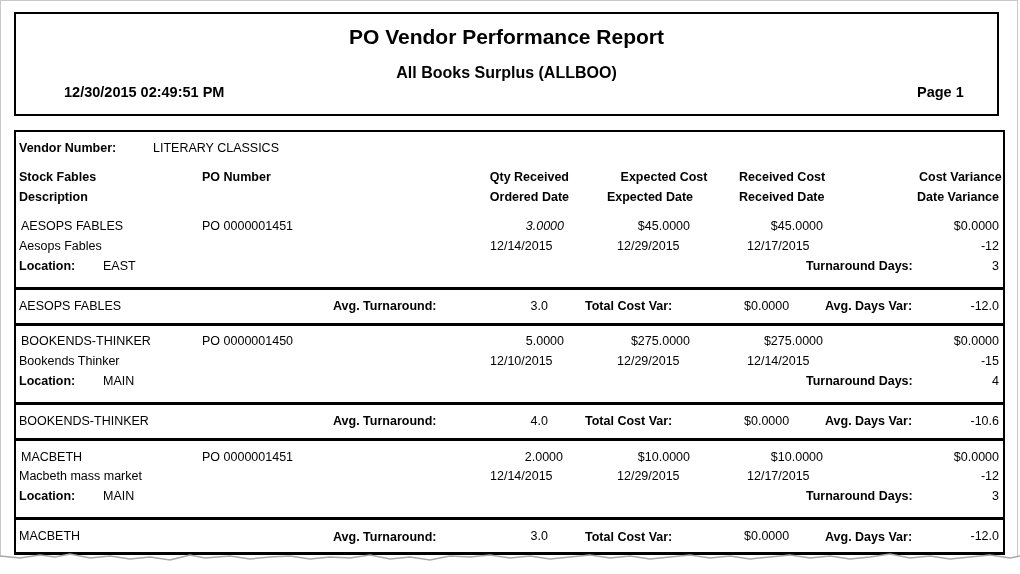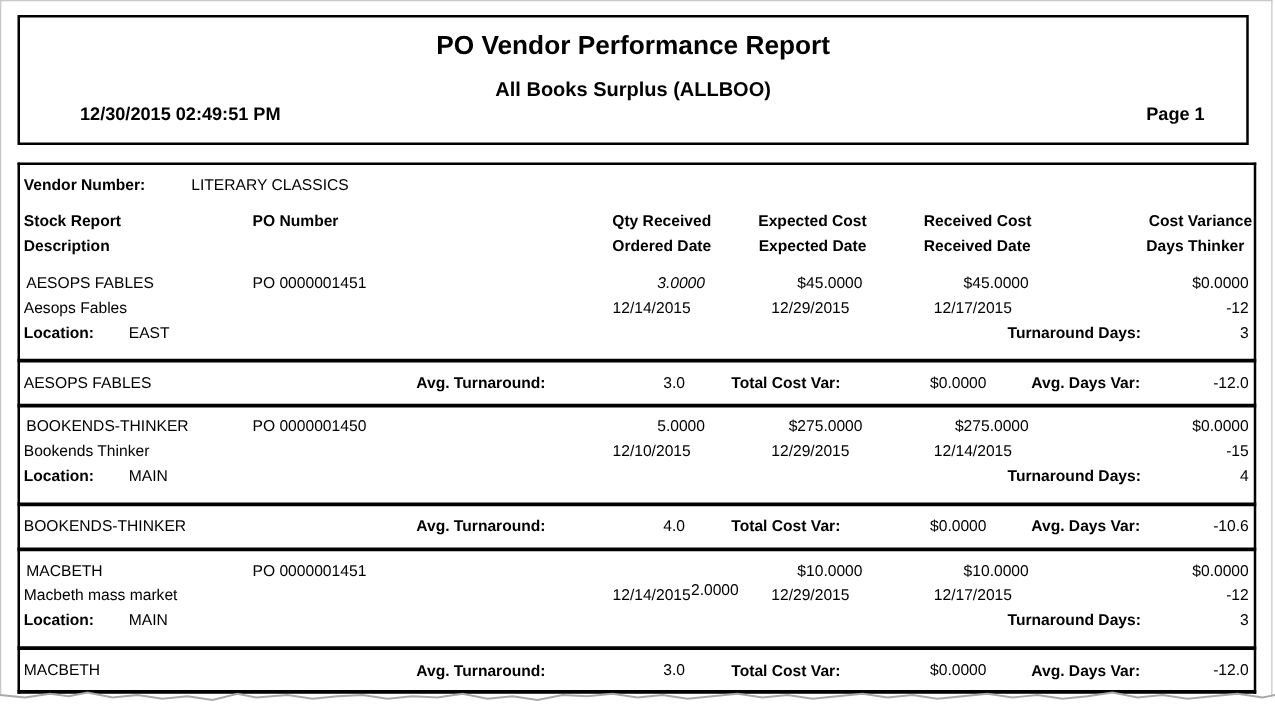--- a/index.html
+++ b/index.html
@@ -41,31 +41,31 @@
 <div class="abs b c" style="left:14px;width:985px;top:25px;font-size:21px;">PO Vendor Performance Report</div>
 <div class="abs b c" style="left:14px;width:985px;top:64px;font-size:16px;">All Books Surplus (ALLBOO)</div>
 <div class="abs b" style="left:64px;top:84px;font-size:14.5px;">12/30/2015  02:49:51 PM</div>
 <div class="abs b" style="left:917px;top:84px;font-size:14.5px;">Page 1</div>
 
 <div class="body-box"></div>
 
 <div class="abs b f12" style="left:19px;top:141px;">Vendor Number:</div>
 <div class="abs f12" style="left:153px;top:141px;">LITERARY CLASSICS</div>
 
-<div class="abs b f12" style="left:19px;top:170px;">Stock Report</div>
+<div class="abs b f12" style="left:19px;top:170px;">Stock Fables</div>
 <div class="abs b f12" style="left:19px;top:190px;">Description</div>
 <div class="abs b f12" style="left:202px;top:170px;">PO Number</div>
 <div class="abs b f12 r" style="left:440px;width:129px;top:170px;">Qty Received</div>
 <div class="abs b f12 r" style="left:440px;width:129px;top:190px;">Ordered Date</div>
-<div class="abs b f12 c" style="left:590px;width:120px;top:170px;">Expected Cost</div>
+<div class="abs b f12 c" style="left:604px;width:120px;top:170px;">Expected Cost</div>
 <div class="abs b f12 c" style="left:590px;width:120px;top:190px;">Expected Date</div>
 <div class="abs b f12" style="left:739px;top:170px;">Received Cost</div>
 <div class="abs b f12" style="left:739px;top:190px;">Received Date</div>
 <div class="abs b f12" style="left:919px;top:170px;">Cost Variance</div>
-<div class="abs b f12" style="left:917px;top:190px;">Days Thinker</div>
+<div class="abs b f12" style="left:917px;top:190px;">Date Variance</div>
 
 <div>
   <div class="abs f12" style="left:21px;top:219px;">AESOPS FABLES</div>
   <div class="abs f12" style="left:202px;top:219px;">PO 0000001451</div>
   <div class="abs f12 r" style="left:450px;width:114px;top:219px;font-style:italic;">3.0000</div>
   <div class="abs f12 r" style="left:580px;width:110px;top:219px;">$45.0000</div>
   <div class="abs f12 r" style="left:710px;width:113px;top:219px;">$45.0000</div>
   <div class="abs f12 r" style="left:900px;width:99px;top:219px;">$0.0000</div>
   <div class="abs f12" style="left:19px;top:239px;">Aesops Fables</div>
   <div class="abs f12" style="left:490px;top:239px;">12/14/2015</div>
@@ -120,21 +120,21 @@
   <div class="abs f12" style="left:744px;top:414px;">$0.0000</div>
   <div class="abs b f12" style="left:825px;top:414px;">Avg. Days Var:</div>
   <div class="abs f12 r" style="left:940px;width:59px;top:414px;">-10.6</div>
 </div>
 
 <div class="hline" style="top:438px;"></div>
 
 <div>
   <div class="abs f12" style="left:21px;top:450px;">MACBETH</div>
   <div class="abs f12" style="left:202px;top:450px;">PO 0000001451</div>
-  <div class="abs f12 r" style="left:477px;width:114px;top:450px;margin-top:15px;">2.0000</div>
+  <div class="abs f12 r" style="left:449px;width:114px;top:450px;">2.0000</div>
   <div class="abs f12 r" style="left:580px;width:110px;top:450px;">$10.0000</div>
   <div class="abs f12 r" style="left:710px;width:113px;top:450px;">$10.0000</div>
   <div class="abs f12 r" style="left:900px;width:99px;top:450px;">$0.0000</div>
   <div class="abs f12" style="left:19px;top:469px;">Macbeth mass market</div>
   <div class="abs f12" style="left:490px;top:469px;">12/14/2015</div>
   <div class="abs f12" style="left:617px;top:469px;">12/29/2015</div>
   <div class="abs f12" style="left:747px;top:469px;">12/17/2015</div>
   <div class="abs f12 r" style="left:900px;width:99px;top:469px;">-12</div>
   <div class="abs b f12" style="left:19px;top:489px;">Location:</div>
   <div class="abs f12" style="left:103px;top:489px;">MAIN</div>

